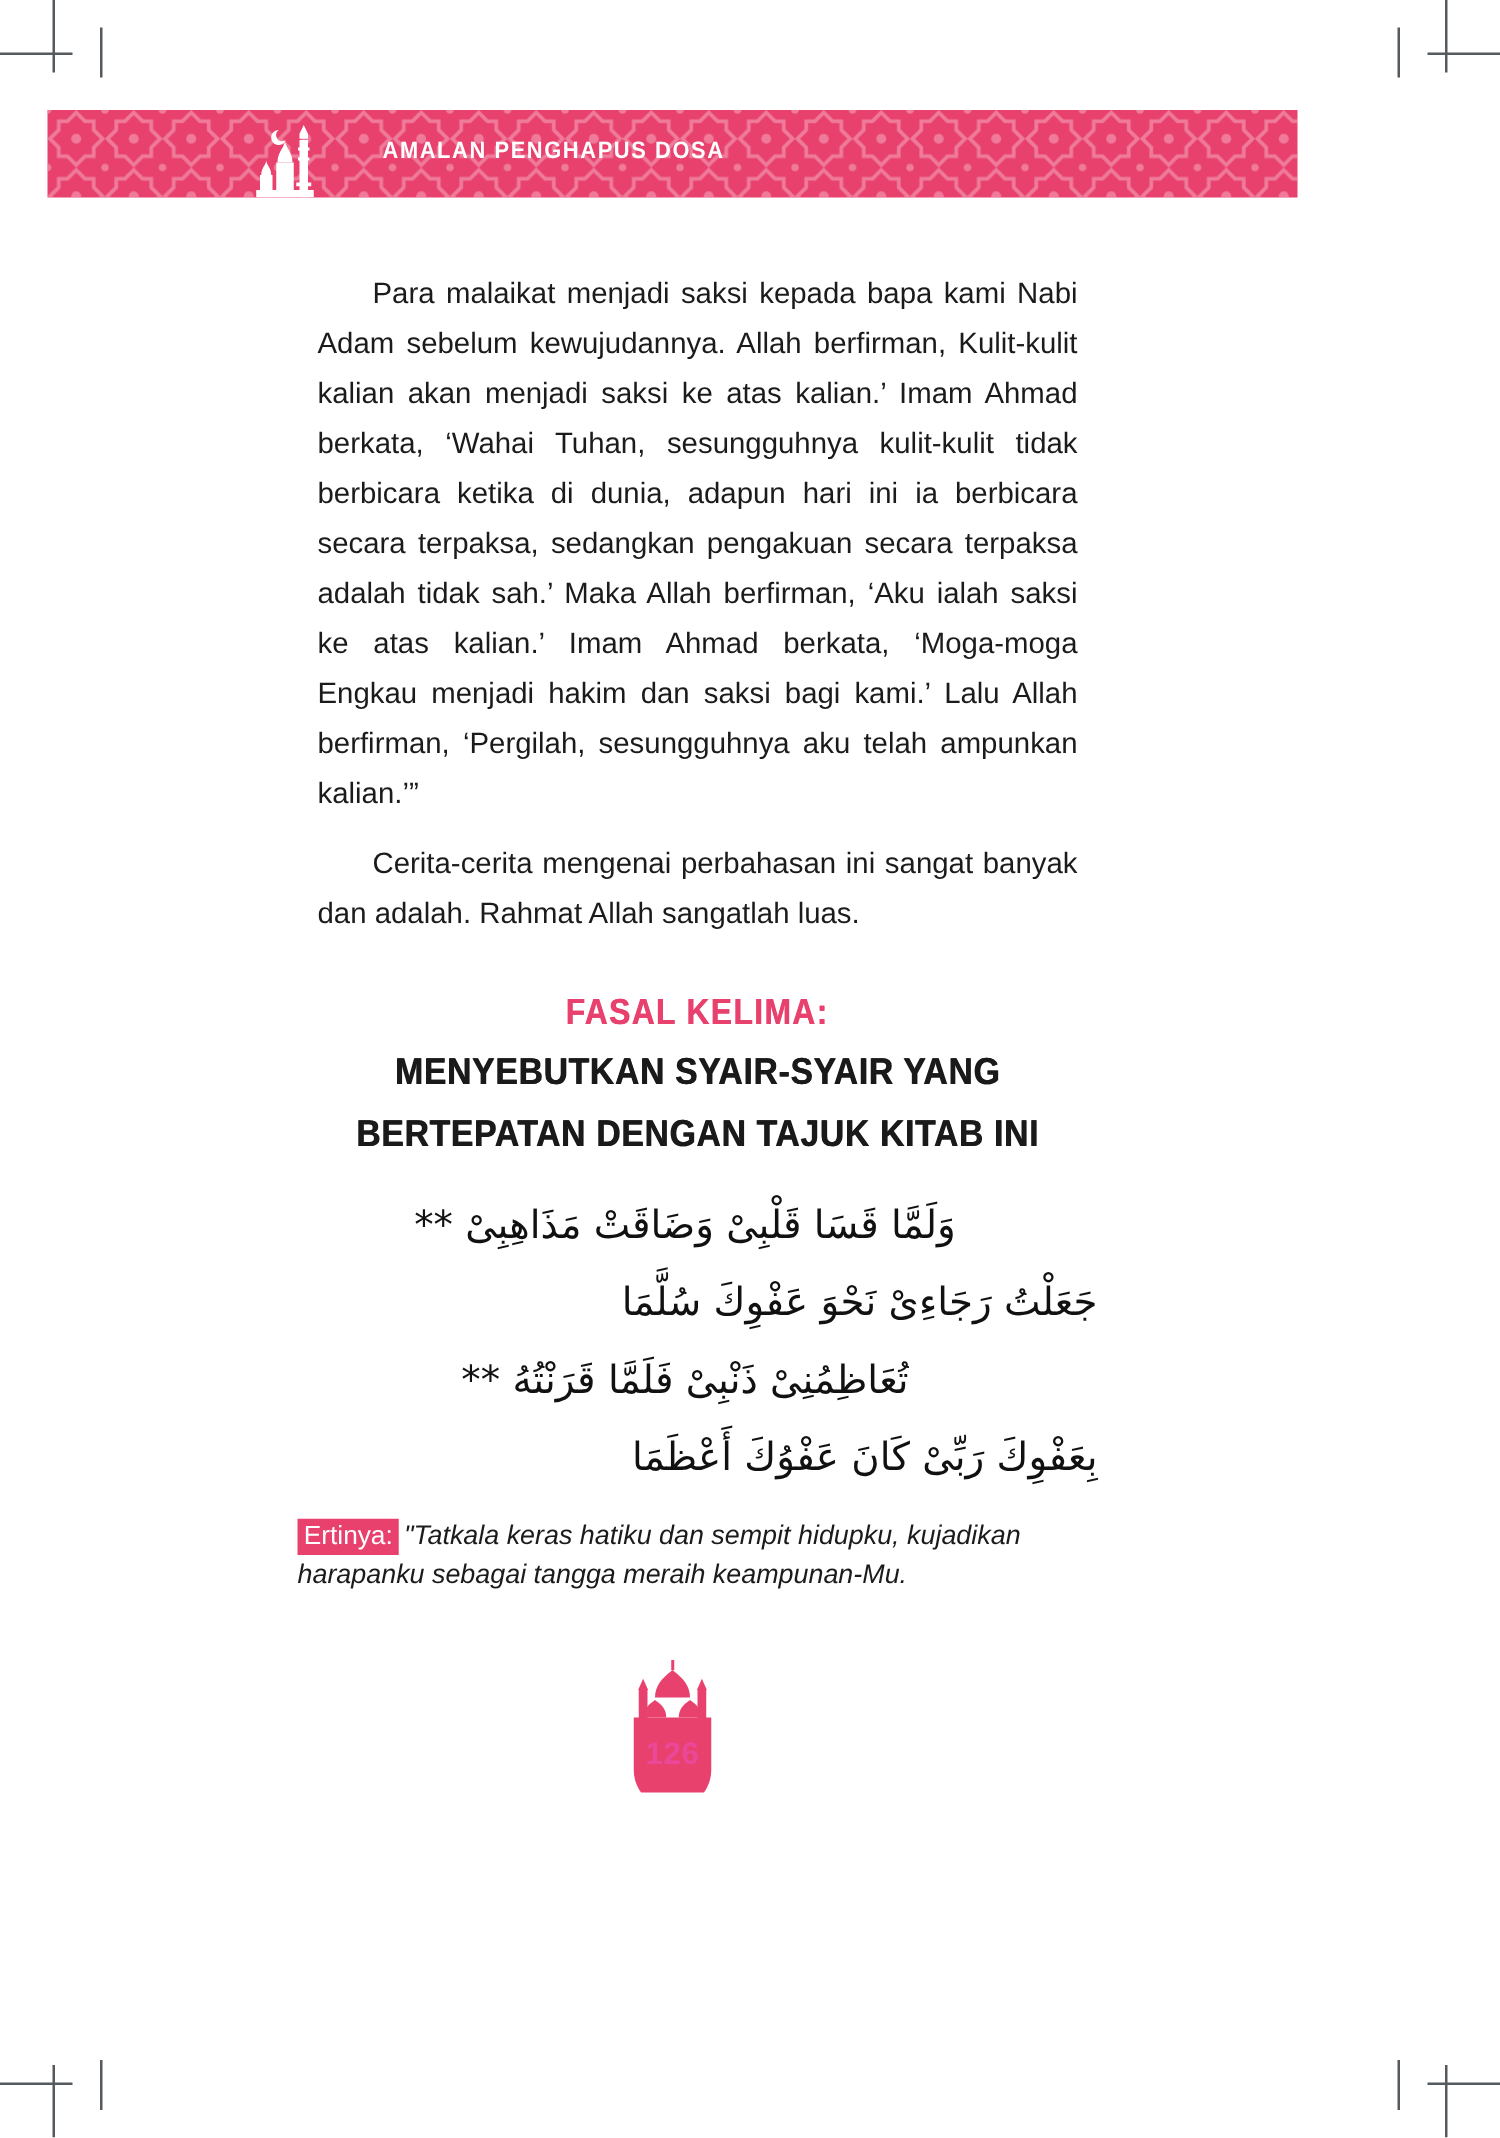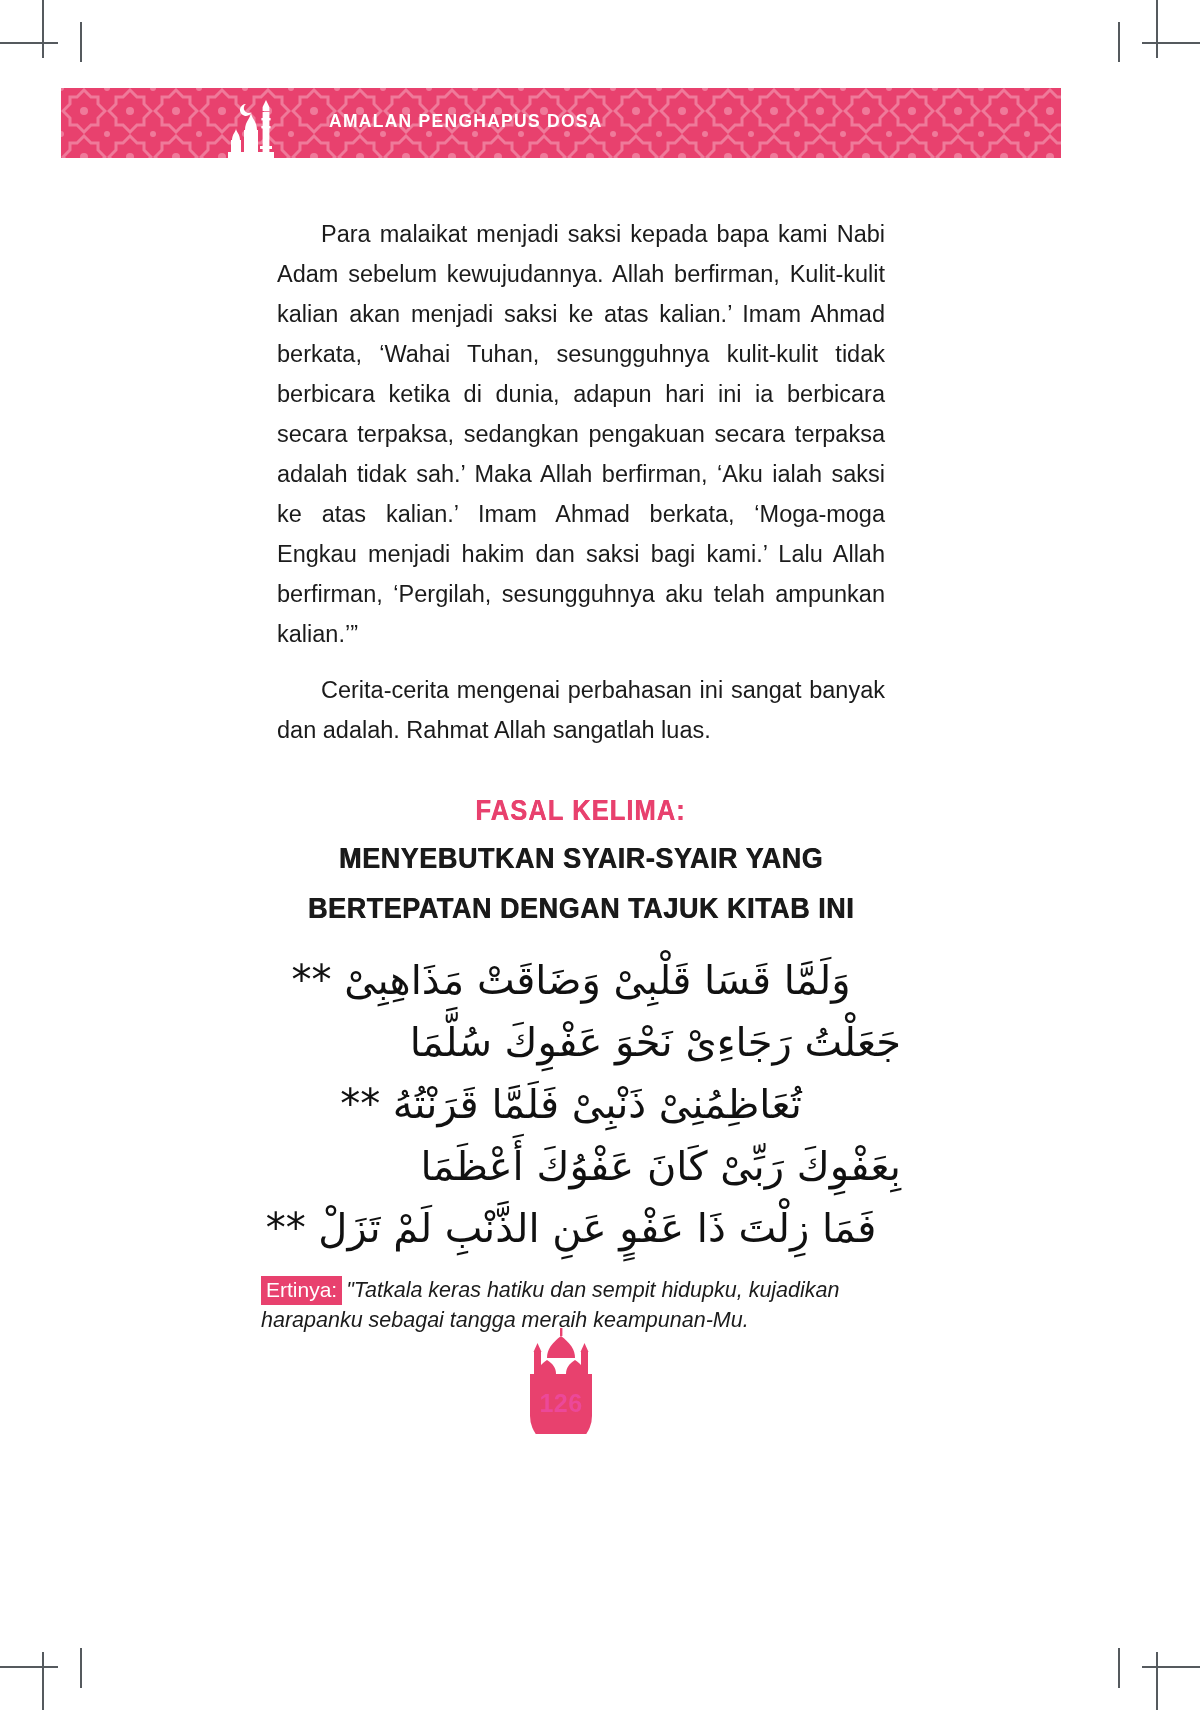--- a/index.html
+++ b/index.html
@@ -36,21 +36,21 @@
   .cm-bl-h { left: 0px;   top: 1666px; }
   .cm-bl-v2{ left: 80px;  top: 1648px; height: 40px;}
   
   .cm-br-v { left: 1156px; top: 1652px; }
   .cm-br-h { left: 1142px; top: 1666px; }
   .cm-br-v2{ left: 1118px; top: 1648px; height: 40px;}
 
   
   .page {
     position: absolute;
-    left: 61px;
+    left: 38px;
     top: 88px;
     width: 1000px;
     height: 1490px;
   }
 
   
   .header-bar {
     position: absolute;
     left: 0;
     top: 0;
@@ -145,21 +145,21 @@
   }
 
   
   .poem {
     margin-top: 22px;
     direction: rtl;
     font-family: "DejaVu Sans", "Liberation Serif", serif;
     color: #111111;
   }
   .poem-line {
-    font-size: 40px;
+    font-size: 31px;
     line-height: 62px;
     white-space: nowrap;
     color: #111111;
   }
   .poem-line.odd  { text-align: center; padding-right: 20px; }
   .poem-line.even { text-align: right; padding-left: 30px; }
 
   
   .ertinya-block {
     margin-top: 16px;
@@ -282,21 +282,20 @@
       <span class="fasal-sub">MENYEBUTKAN SYAIR-SYAIR YANG</span>
       <span class="fasal-sub">BERTEPATAN DENGAN TAJUK KITAB INI</span>
     </div>
 
 
     <div class="poem">
       <div class="poem-line odd">وَلَمَّا قَسَا قَلْبِىْ وَضَاقَتْ مَذَاهِبِىْ **</div>
       <div class="poem-line even">جَعَلْتُ رَجَاءِىْ نَحْوَ عَفْوِكَ سُلَّمَا</div>
       <div class="poem-line odd">تُعَاظِمُنِىْ ذَنْبِىْ فَلَمَّا قَرَنْتُهُ **</div>
       <div class="poem-line even">بِعَفْوِكَ رَبِّىْ كَانَ عَفْوُكَ أَعْظَمَا</div>
-      <div class="poem-line odd">فَمَا زِلْتَ ذَا عَفْوٍ عَنِ الذَّنْبِ لَمْ تَزَلْ **</div>
     </div>
 
     <div class="ertinya-block">
       <span class="ertinya-tag">Ertinya:</span><span>"Tatkala keras hatiku dan sempit hidupku, kujadikan harapanku sebagai tangga meraih keampunan-Mu.</span>
     </div>
 
   </div>
 
   <div class="footer">
     <div class="folio">

